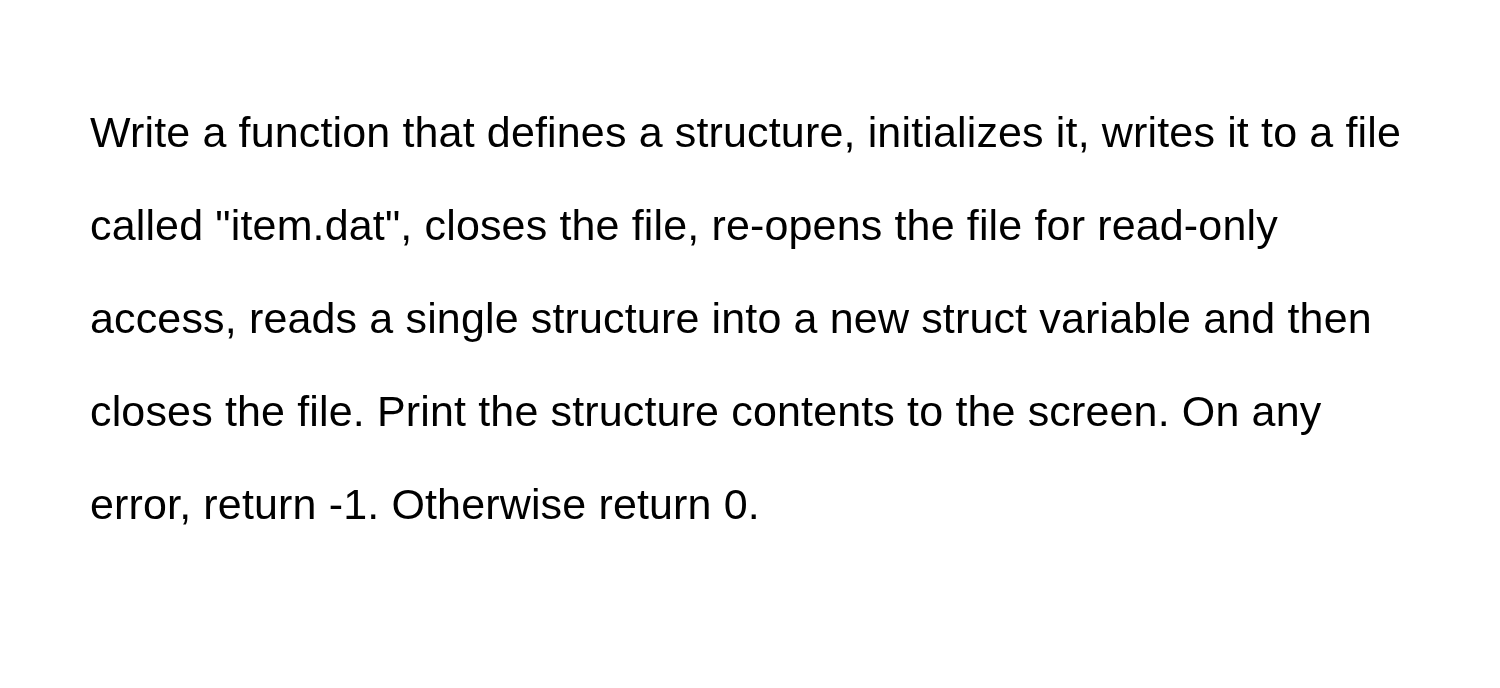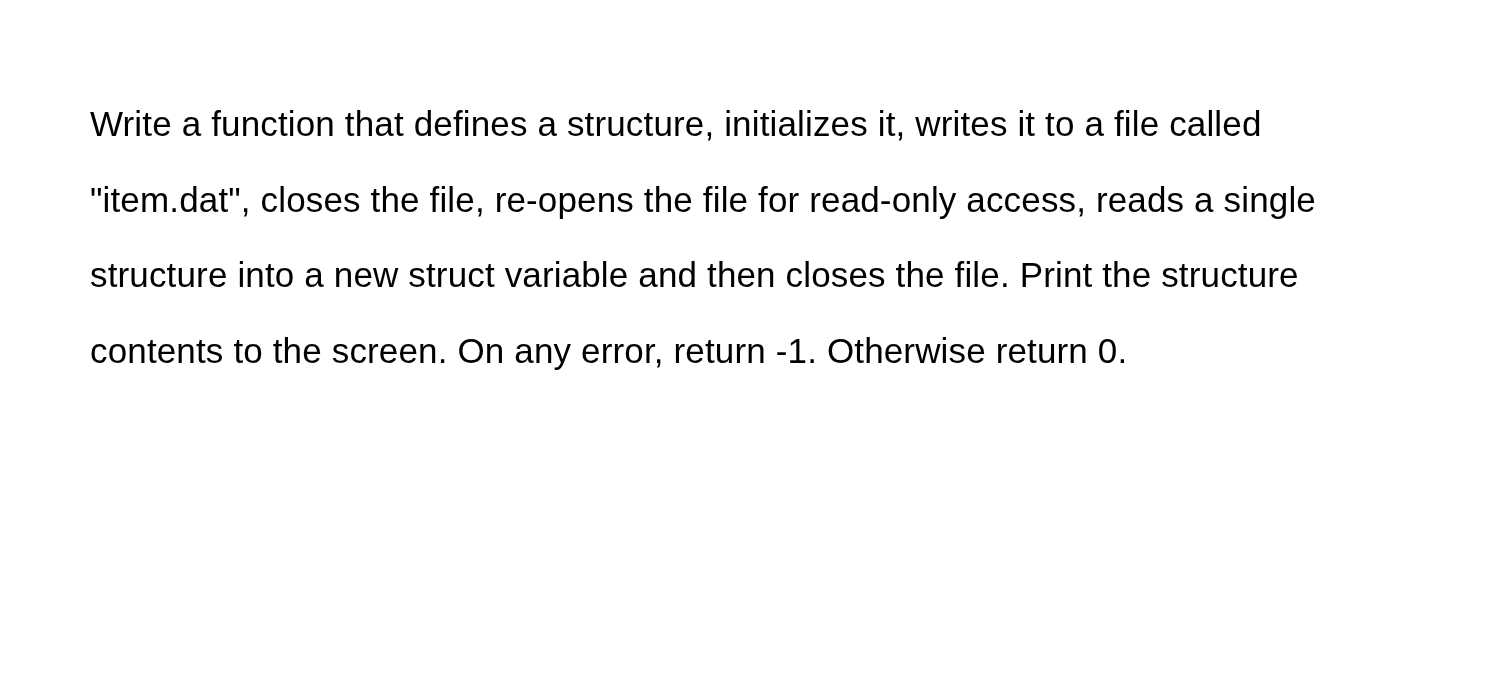--- a/index.html
+++ b/index.html
@@ -12,21 +12,21 @@
       height: 688px;
       background: #ffffff;
       font-family: -apple-system, BlinkMacSystemFont, "Segoe UI", Helvetica, Arial, sans-serif;
     }
     .document-container {
       padding: 86px 90px 40px 90px;
       width: 100%;
       height: 100%;
     }
     .paragraph {
-      font-size: 35px;
+      font-size: 43px;
       line-height: 2.16;
       color: #000000;
       letter-spacing: 0.15px;
       font-weight: 400;
     }
   </style>
 </head>
 <body>
 
 <div class="document-container">

